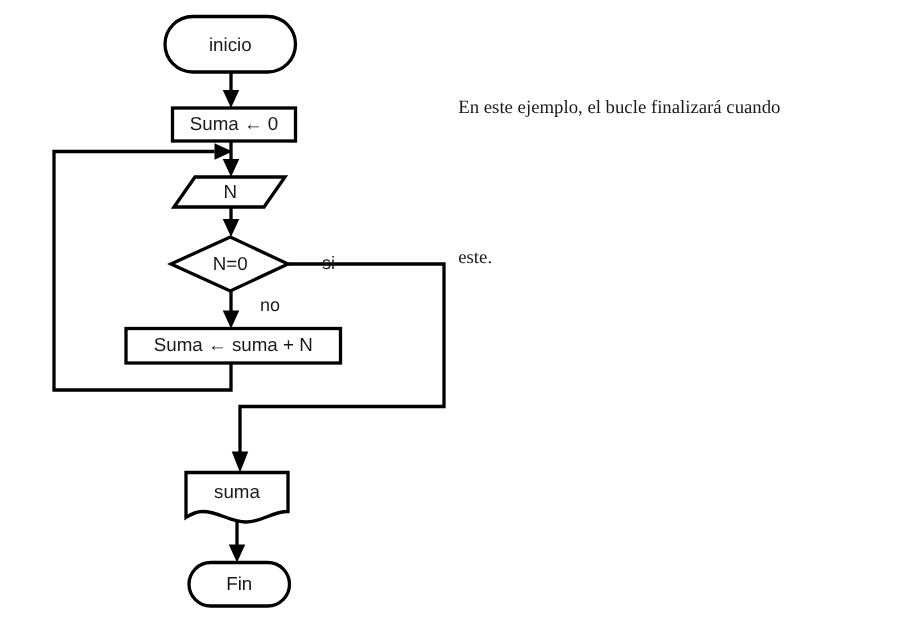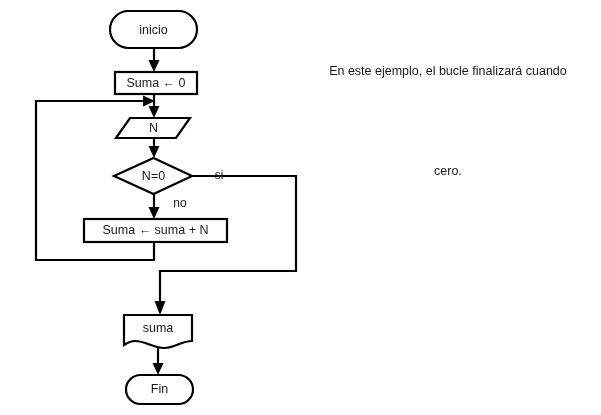--- a/index.html
+++ b/index.html
@@ -51,26 +51,25 @@
   }
   .arrow-head {
     fill: #000000;
     stroke: none;
   }
   #note {
     position: absolute;
     left: 293px;
     top: 34px;
     width: 296px;
-    font-family: Liberation Sans, sans-serif;
+    font-family: Liberation Serif, serif;
     font-size: 12.5px;
     line-height: 25px;
     color: #1a1a1a;
     white-space: pre-wrap;
-    text-align: center;
   }
 </style>
 </head>
 <body>
 
 <div id="page">
 
   <svg id="flow-svg" viewBox="0 0 601 415">
 
     <g>
@@ -147,16 +146,16 @@
     </g>
 
     <text class="edge-label" x="219" y="176">si</text>
     <text class="edge-label" x="180" y="204">no</text>
 
   </svg>
 
   <div id="note">
     <span>En este ejemplo, el bucle finalizará cuando</span><br>
     <br>
-    <span>cero.</span>
+    <span>este.</span>
   </div>
 
 </div>
 
 </body></html>

